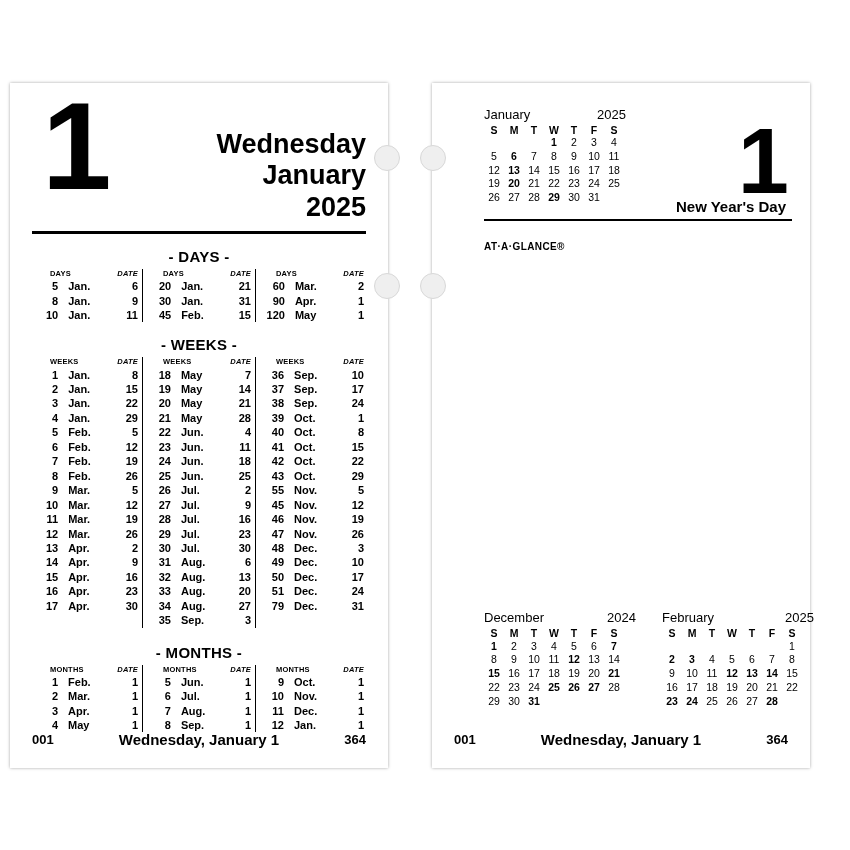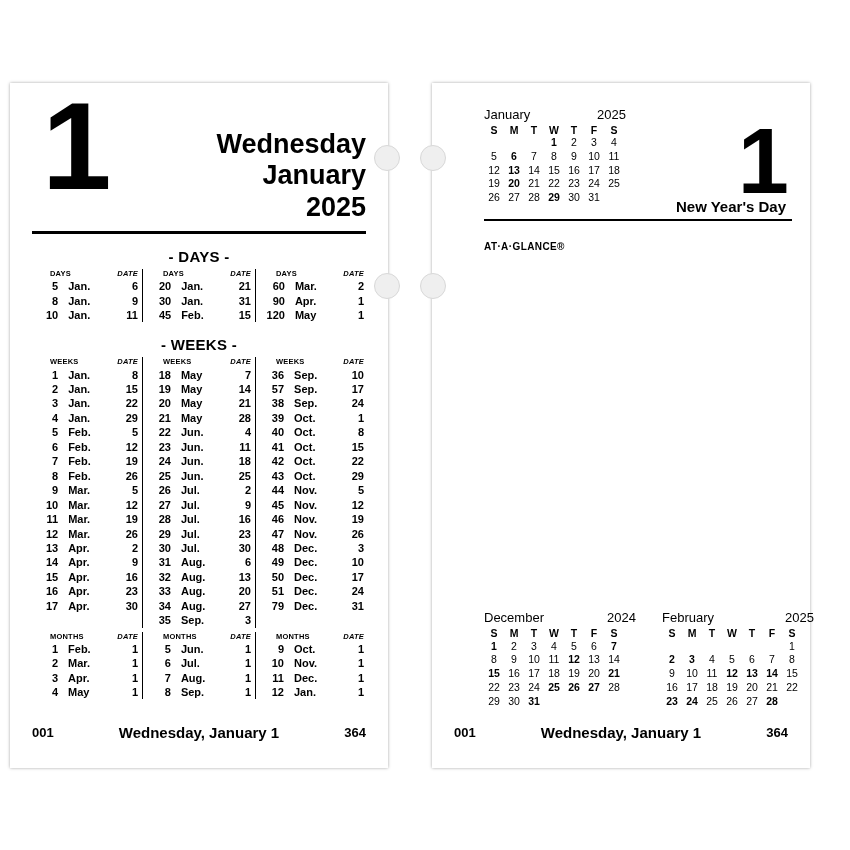--- a/index.html
+++ b/index.html
@@ -105,21 +105,21 @@
     padding: 0.2px 0;
     font-weight: bold;
     line-height: 1.28;
     white-space: nowrap;
   }
   .col td.n { text-align: right; width: 26%; }
   .col td.m { text-align: left; padding-left: 10px; width: 44%; }
   .col td.d { text-align: right; width: 30%; }
   .footer {
     position: absolute;
-    bottom: 27px;
+    bottom: 20px;
     left: 22px;
     right: 22px;
     display: flex;
     align-items: center;
     justify-content: space-between;
     font-size: 13px;
     font-weight: bold;
   }
   .footer .mid { font-size: 15px; }
   
@@ -501,21 +501,21 @@
               <th class="r">DATE</th>
             </tr>
           </thead>
           <tbody>
             <tr>
               <td class="n">36</td>
               <td class="m">Sep.</td>
               <td class="d">10</td>
             </tr>
             <tr>
-              <td class="n">57</td>
+              <td class="n">37</td>
               <td class="m">Sep.</td>
               <td class="d">17</td>
             </tr>
             <tr>
               <td class="n">38</td>
               <td class="m">Sep.</td>
               <td class="d">24</td>
             </tr>
             <tr>
               <td class="n">39</td>
@@ -536,21 +536,21 @@
               <td class="n">42</td>
               <td class="m">Oct.</td>
               <td class="d">22</td>
             </tr>
             <tr>
               <td class="n">43</td>
               <td class="m">Oct.</td>
               <td class="d">29</td>
             </tr>
             <tr>
-              <td class="n">44</td>
+              <td class="n">55</td>
               <td class="m">Nov.</td>
               <td class="d">5</td>
             </tr>
             <tr>
               <td class="n">45</td>
               <td class="m">Nov.</td>
               <td class="d">12</td>
             </tr>
             <tr>
               <td class="n">46</td>
@@ -585,20 +585,21 @@
             <tr>
               <td class="n">79</td>
               <td class="m">Dec.</td>
               <td class="d">31</td>
             </tr>
           </tbody>
         </table>
       </div>
     </div>
 
+  <div class="section-title" style="margin-top:16px;">- MONTHS -</div>
   <div class="cols" id="months-cols">
       <div class="col">
         <table>
           <thead>
             <tr>
               <th colspan="2">MONTHS</th>
               <th class="r">DATE</th>
             </tr>
           </thead>
           <tbody>

